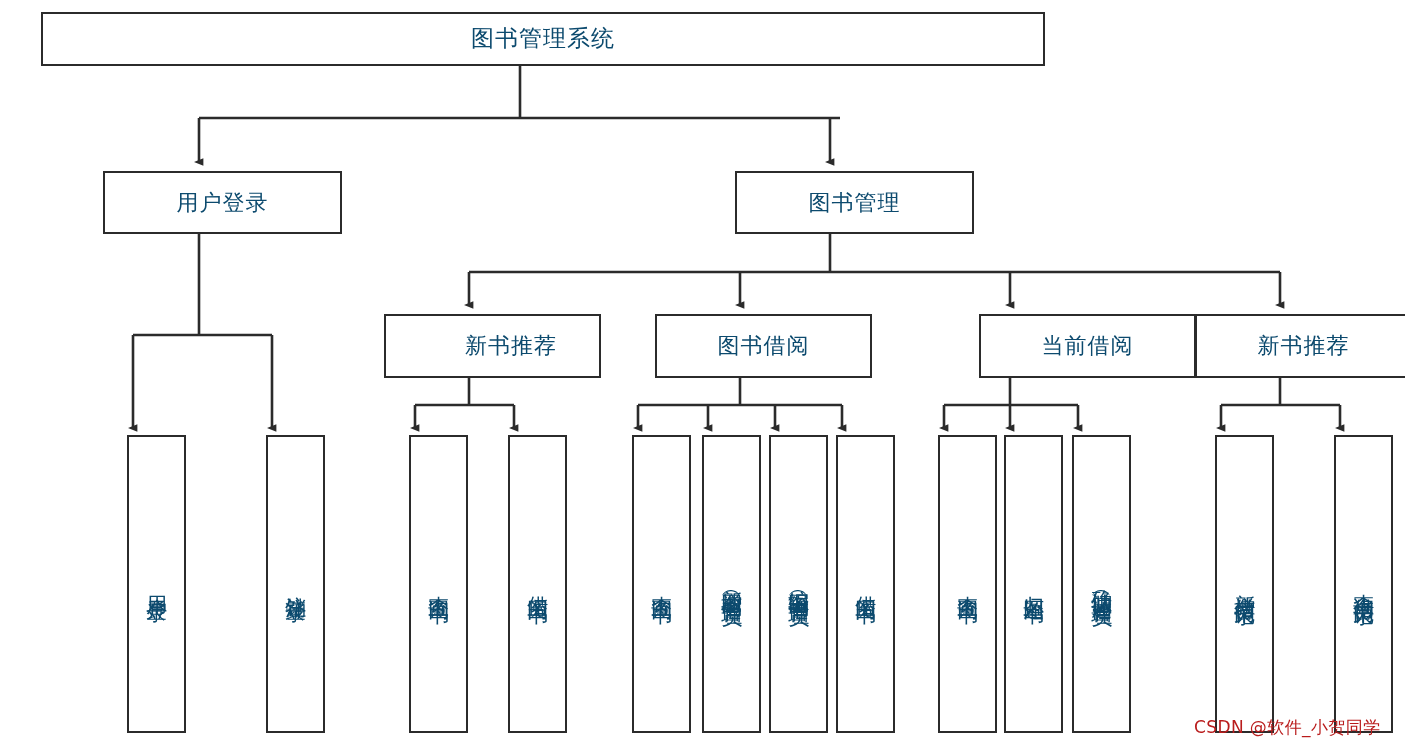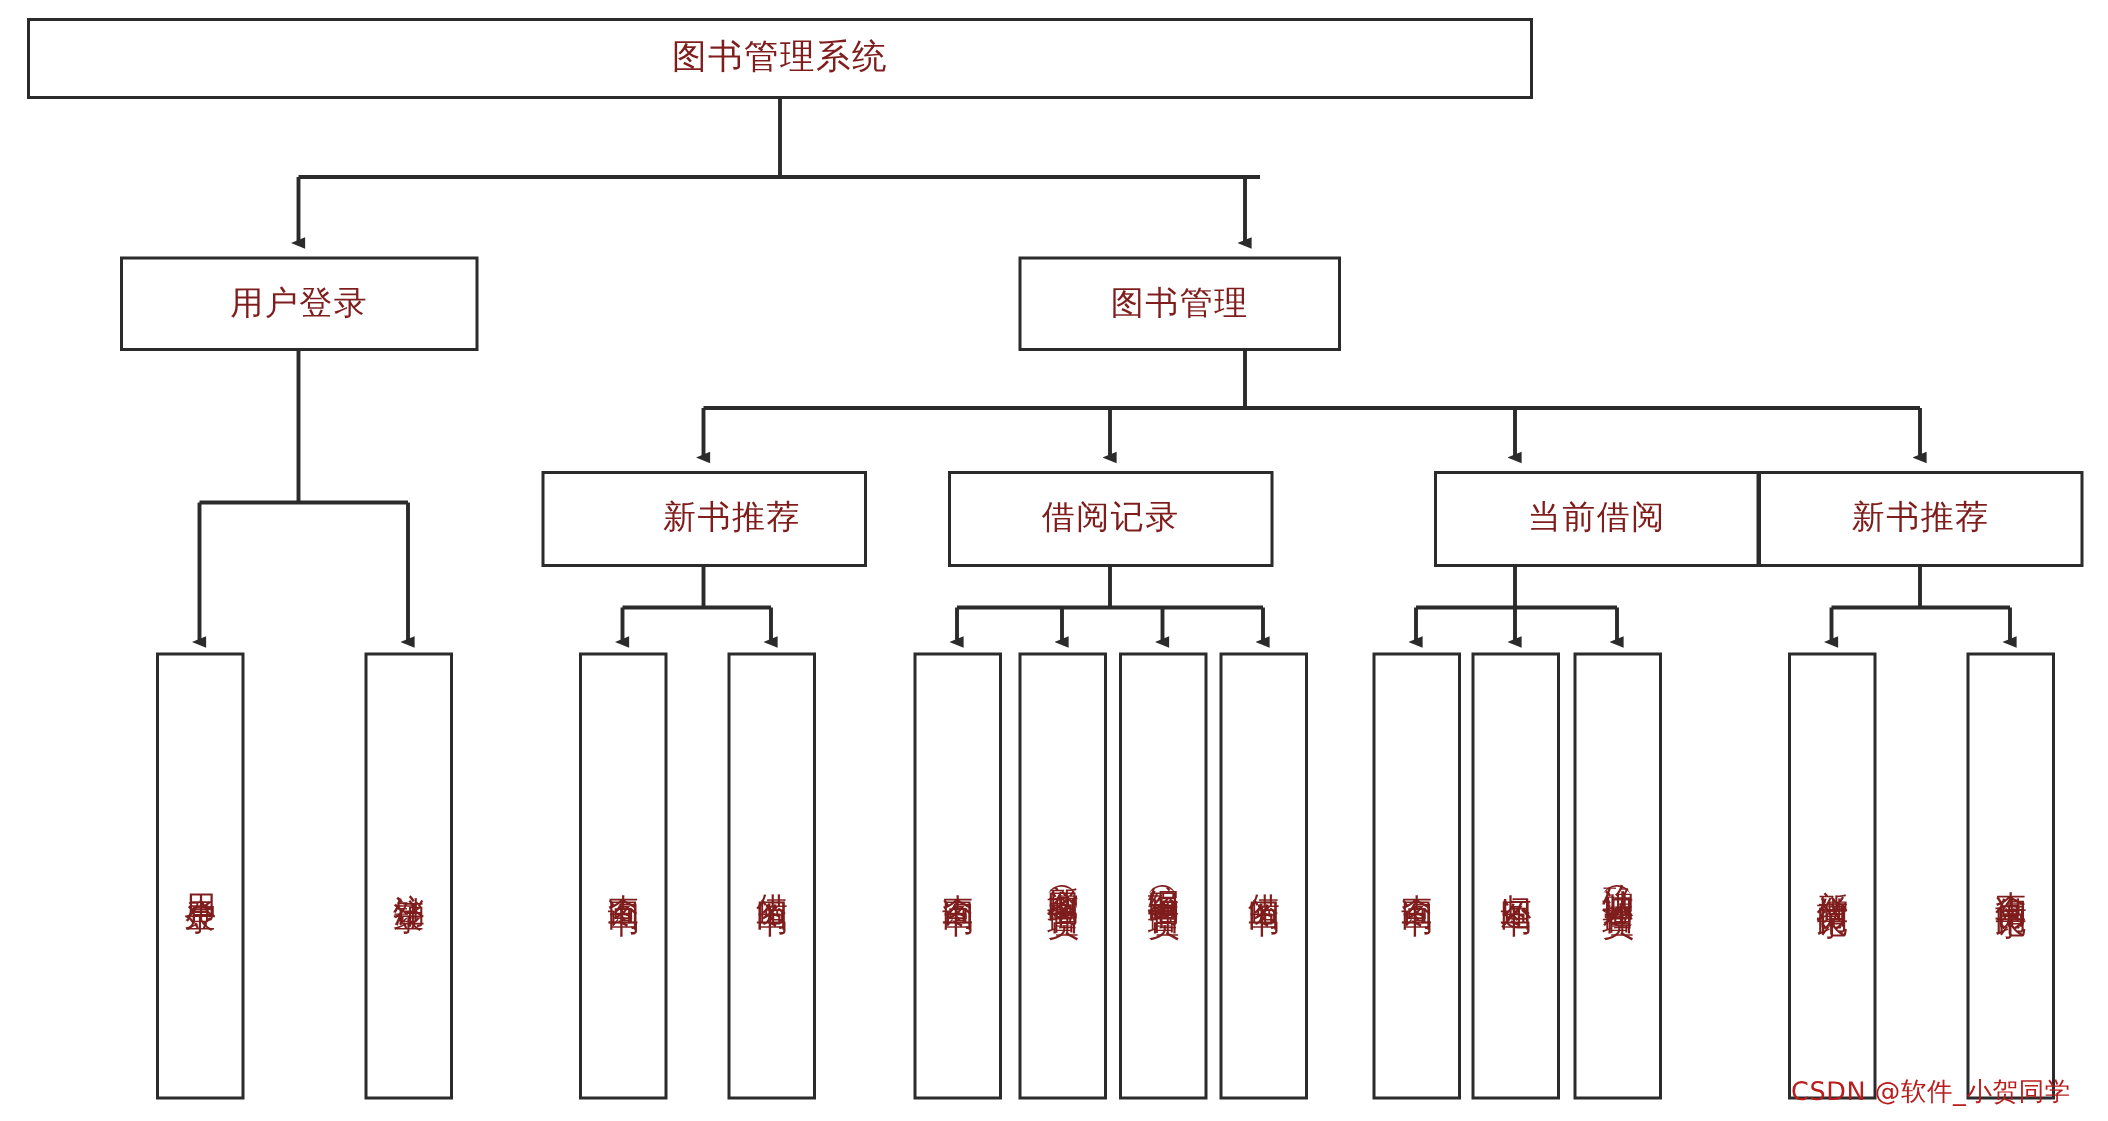--- a/index.html
+++ b/index.html
@@ -21,21 +21,22 @@
     pointer-events:none;
   }
   .node{
     position:absolute;
     box-sizing:border-box;
     background:#ffffff;
     border:2.5px solid #2b2b2b;
     display:flex;
     align-items:center;
     justify-content:center;
-    color:#7f1d1d;
+    color:#0c4a6e;
+    margin-left:23px;
   }
   .node .label{
     display:block;
     text-align:center;
     line-height:1.18;
     white-space:pre-line;
   }
   
   .node.horiz .label{
     font-size:22px;
@@ -120,29 +121,29 @@
     </g>
   </svg>
 
   <div class="node horiz root" style="left:18px;top:12px;width:1004px;height:54px;">
     <span class="label">图书管理系统</span>
   </div>
 
   <div class="node horiz" style="left:80px;top:171px;width:239px;height:63px;">
     <span class="label">用户登录</span>
   </div>
-  <div class="node horiz" style="left:679px;top:171px;width:215px;height:63px;">
+  <div class="node horiz" style="left:712px;top:171px;width:239px;height:63px;">
     <span class="label">图书管理</span>
   </div>
 
   <div class="node horiz" style="left:361px;top:314px;width:217px;height:64px;padding-left:37px;">
     <span class="label">新书推荐</span>
   </div>
   <div class="node horiz" style="left:632px;top:314px;width:217px;height:64px;">
-    <span class="label">借阅记录</span>
+    <span class="label">图书借阅</span>
   </div>
   <div class="node horiz" style="left:956px;top:314px;width:217px;height:64px;">
     <span class="label">当前借阅</span>
   </div>
   <div class="node horiz" style="left:1172px;top:314px;width:217px;height:64px;">
     <span class="label">新书推荐</span>
   </div>
 
   <div class="node vert" style="left:104px;top:435px;width:59px;height:298px;">
     <span class="label">用户登录</span>

